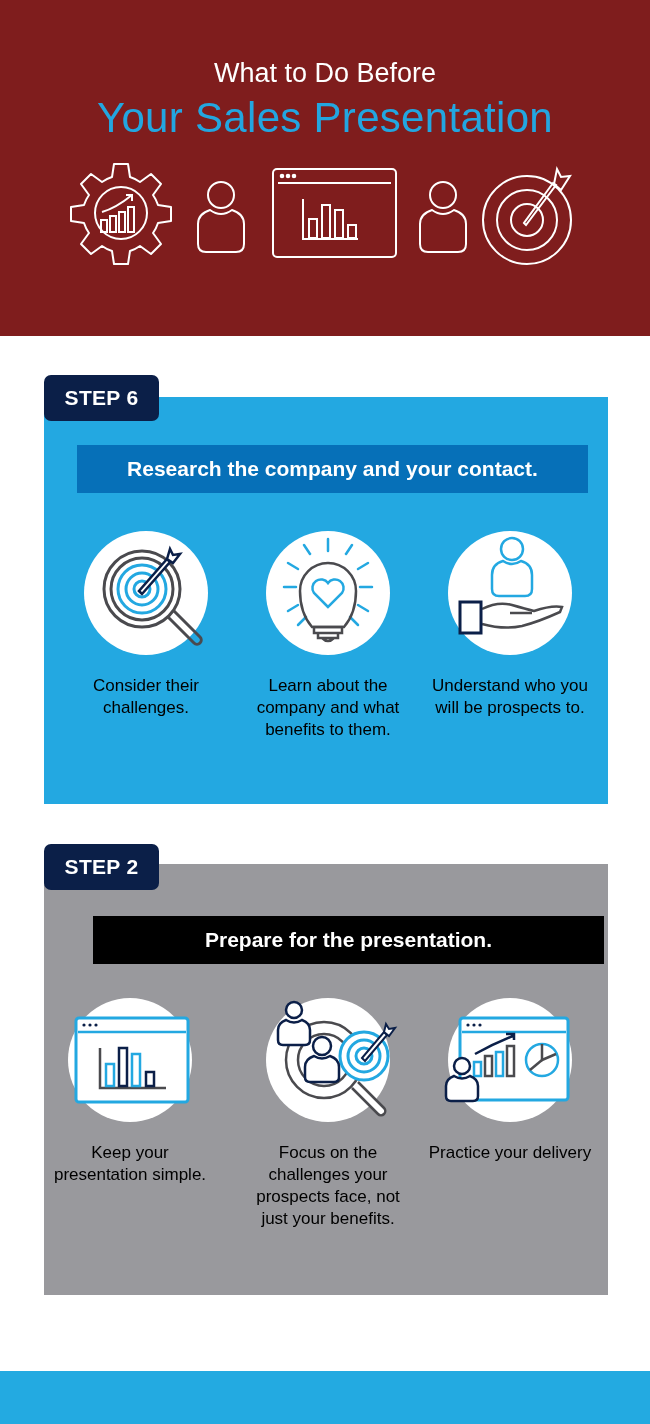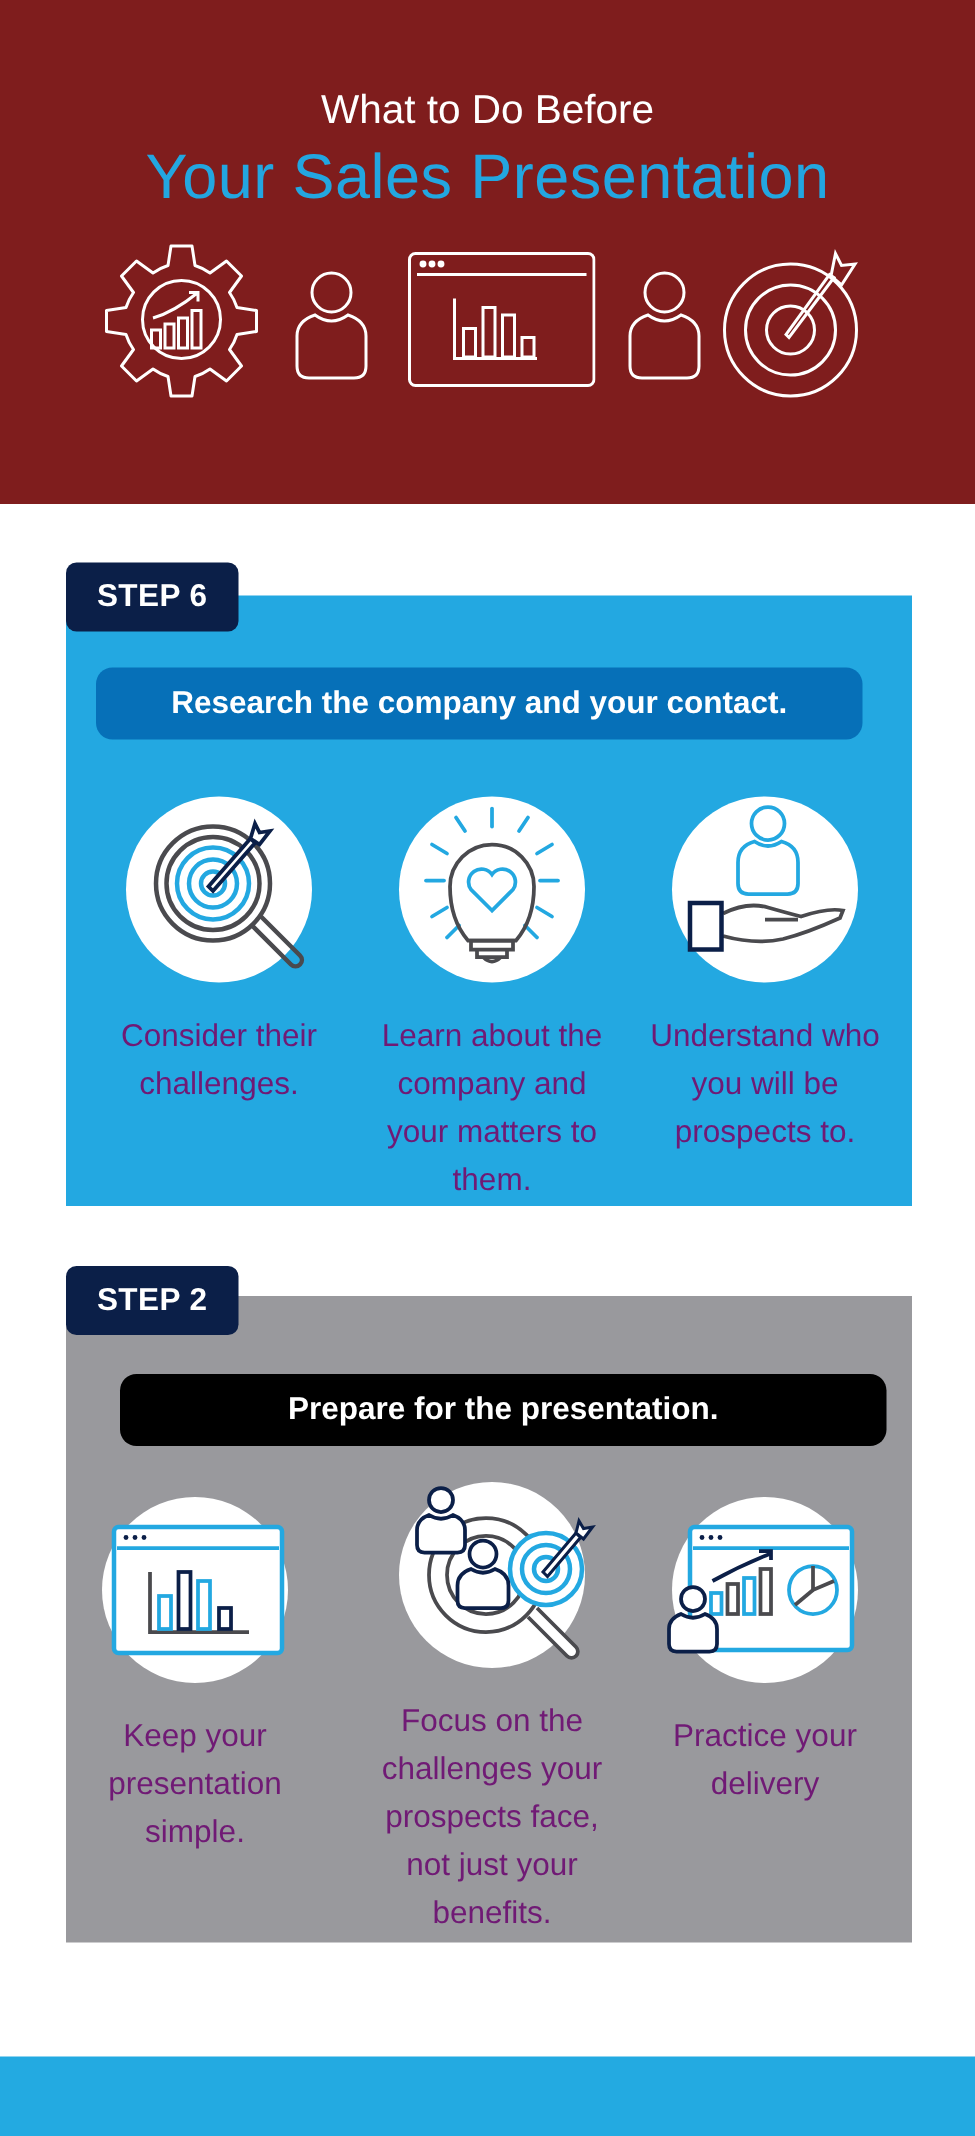--- a/index.html
+++ b/index.html
@@ -34,35 +34,35 @@
   .step-badge {
     position: absolute; left: 44px; width: 115px; height: 46px;
     background: #0b1f48; border-radius: 7px;
     color: #ffffff; font-weight: bold; font-size: 21px;
     display: flex; align-items: center; justify-content: center;
     letter-spacing: 0.3px;
   }
   .badge1 { top: 375px; }
   .badge2 { top: 844px; }
   .subhead {
-    position: absolute; left: 20px; width: 511px; height: 48px;
+    position: absolute; left: 33px; width: 511px; height: 48px;
     color: #ffffff; font-size: 21px; font-weight: bold;
-    display: flex; align-items: center; justify-content: center; border-radius: 11px;
+    display: flex; align-items: center; justify-content: center;
   }
   .step1 .subhead { top: 48px; background: #0670b8; }
   .step2 .subhead { top: 52px; background: #000000; margin-left: 16px; }
 
   .item { position: absolute; width: 170px; text-align: center; }
   .item .circle {
     width: 124px; height: 124px; border-radius: 50%; background: #ffffff;
     margin: 0 auto; position: relative;
   }
   .item .circle svg { position: absolute; left: 0; top: 0; overflow: visible; }
   .item .caption {
-    margin-top: 20px; color: #701a75; font-size: 21px; line-height: 32px;
+    margin-top: 20px; color: #000000; font-size: 17px; line-height: 22px;
   }
   .footer-bar {
     position: absolute; left: 0; top: 1371px; width: 650px; height: 53px;
     background: #23aae1;
   }
 </style>
 </head>
 <body>
 
 <div class="header">
@@ -147,21 +147,21 @@
           <line x1="22" y1="80" x2="32" y2="74"></line>
             <line x1="102" y1="80" x2="92" y2="74"></line>
           <line x1="32" y1="94" x2="40" y2="86"></line>
             <line x1="92" y1="94" x2="84" y2="86"></line>
         </g>
         <path d="M46 96 q-12 -14 -12 -36 a28 28 0 0 1 56 0 q0 22 -12 36 z" stroke="#4a4a4e" stroke-width="2.5"></path>
         <path d="M48 96 h28 v6 h-28 z M52 102 h20 v5 h-20z M56 107 q6 6 12 0" stroke="#4a4a4e" stroke-width="2.5"></path>
         <path d="M62 76 l-14 -14 a8 8 0 0 1 14 -10 a8 8 0 0 1 14 10 z" stroke="#23a8e1" stroke-width="2.5"></path>
       </svg>
     </div>
-    <div class="caption">Learn about the company and your matters to them.</div>
+    <div class="caption">Learn about the company and what benefits to them.</div>
   </div>
 
   <div class="item" style="left:381px;top:134px">
     <div class="circle">
       <svg width="124" height="124" viewBox="0 0 124 124" fill="none">
         <circle cx="64" cy="18" r="11" stroke="#23a8e1" stroke-width="2.5"></circle>
         <path d="M55 30 q9 6 18 0 q11 3 11 14 v14 q0 7 -7 7 h-26 q-7 0 -7 -7 v-14 q0 -11 11 -14z" stroke="#23a8e1" stroke-width="2.5"></path>
         <path d="M34 78 q16 -8 30 -4 q14 4 22 6 q18 -6 28 -4 l-2 5 q-22 10 -38 14 q-18 4 -40 -2" stroke="#4a4a4e" stroke-width="2.5"></path>
         <path d="M62 82 h22" stroke="#4a4a4e" stroke-width="2.5"></path>
         <rect x="12" y="71" width="21" height="31" stroke="#0b1f48" stroke-width="3" fill="#fff"></rect>
@@ -186,21 +186,21 @@
         <path d="M32 50 v40 h66" stroke="#4a4a4e" stroke-width="2.5"></path>
         <rect x="38" y="66" width="8" height="22" stroke="#23a8e1" stroke-width="2.5"></rect>
         <rect x="51" y="50" width="8" height="38" stroke="#0b1f48" stroke-width="2.5"></rect>
         <rect x="64" y="56" width="8" height="32" stroke="#23a8e1" stroke-width="2.5"></rect>
         <rect x="78" y="74" width="8" height="14" stroke="#0b1f48" stroke-width="2.5"></rect>
       </svg>
     </div>
     <div class="caption">Keep your presentation simple.</div>
   </div>
 
-  <div class="item" style="left:199px;top:124px">
+  <div class="item" style="left:199px;top:134px">
     <div class="circle">
       <svg width="124" height="124" viewBox="0 0 124 124" fill="none">
         <circle cx="58" cy="62" r="38" stroke="#4a4a4e" stroke-width="2.5"></circle>
         <circle cx="58" cy="62" r="26" stroke="#4a4a4e" stroke-width="2.5"></circle>
         <path d="M86 90 l26 26 a4 4 0 0 0 6 -6 l-26 -26" stroke="#4a4a4e" stroke-width="2.5" fill="#fff"></path>
         <circle cx="98" cy="58" r="24" stroke="#23a8e1" stroke-width="3" fill="#fff"></circle>
         <circle cx="98" cy="58" r="16" stroke="#23a8e1" stroke-width="3"></circle>
         <circle cx="98" cy="58" r="8" stroke="#23a8e1" stroke-width="3"></circle>
         <path d="M96 60 l3 3 l22 -26 l-3 -3 z" stroke="#0b1f48" stroke-width="2" fill="#fff"></path>
         <path d="M118 34 l2 -8 l3 5 l6 -1 l-6 8 z" stroke="#0b1f48" stroke-width="2" fill="#fff"></path>

